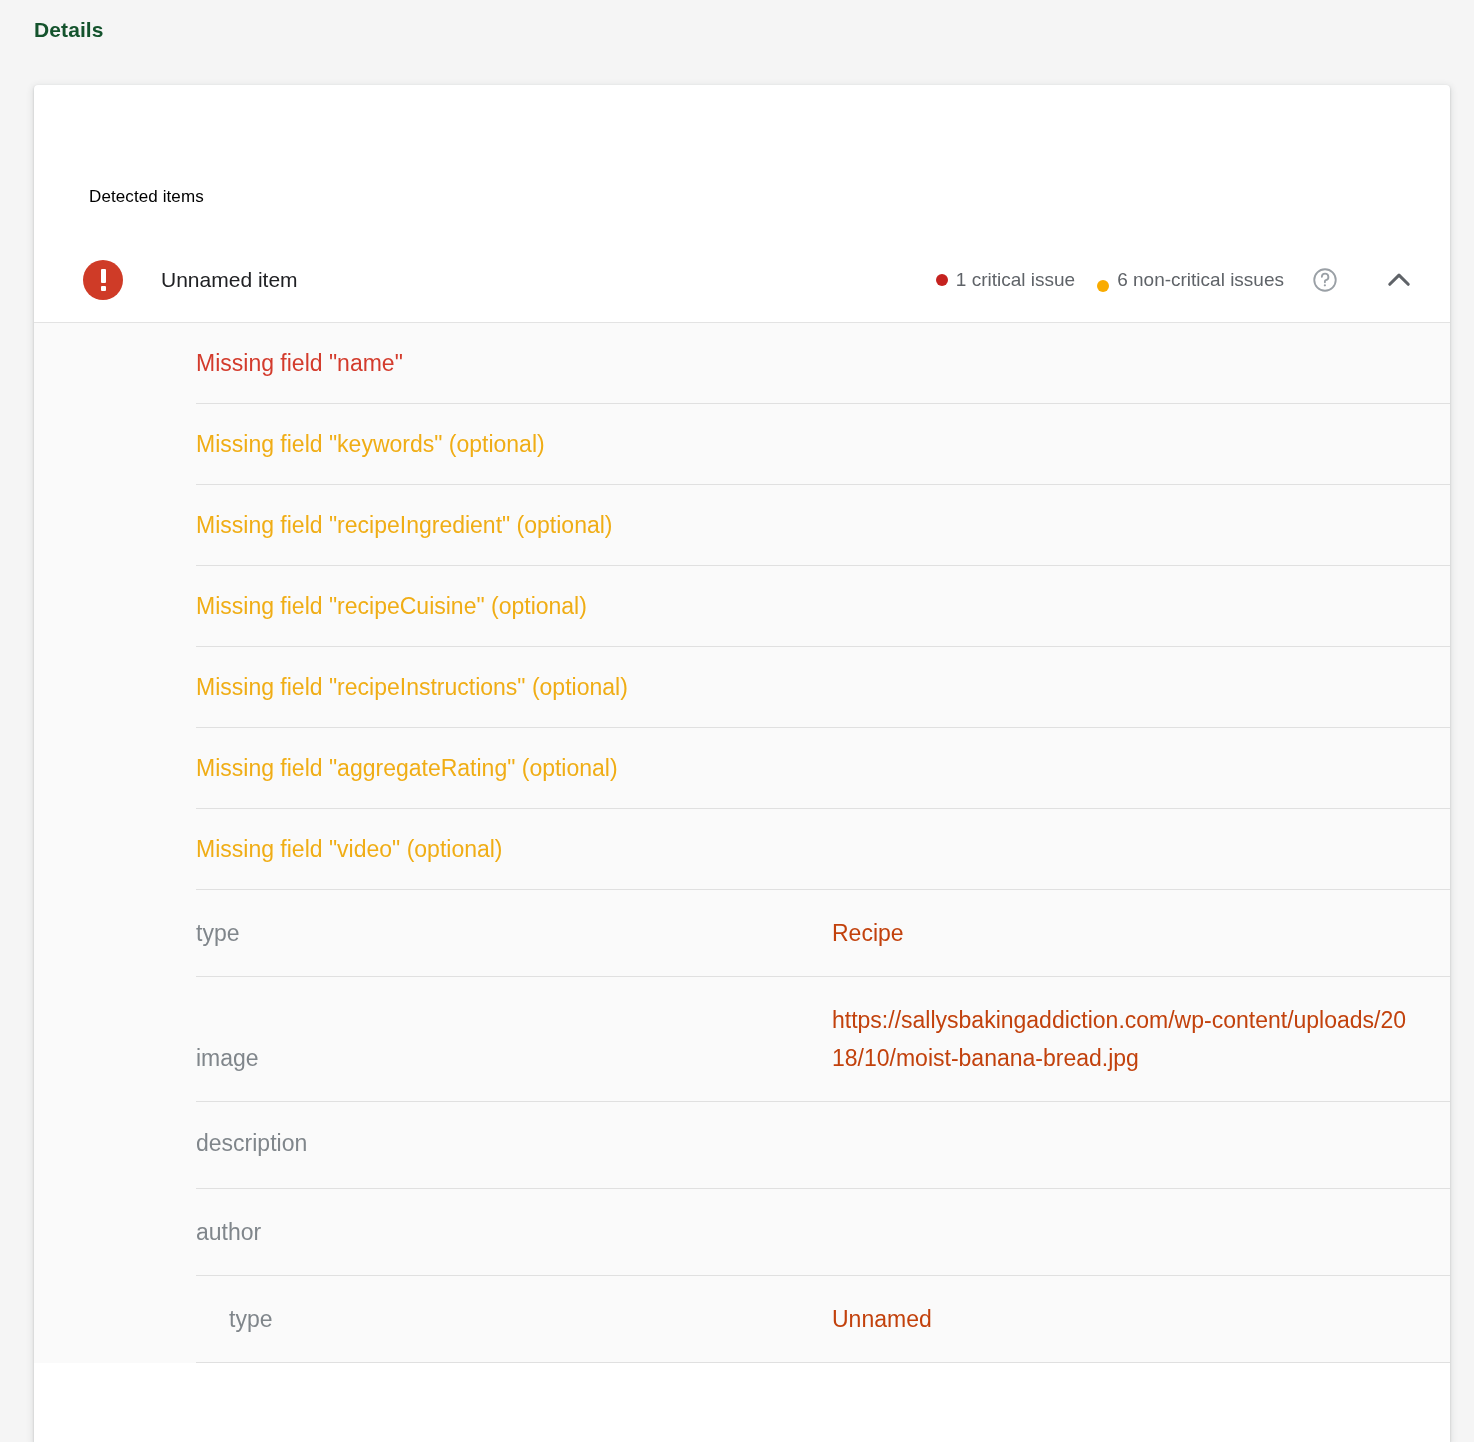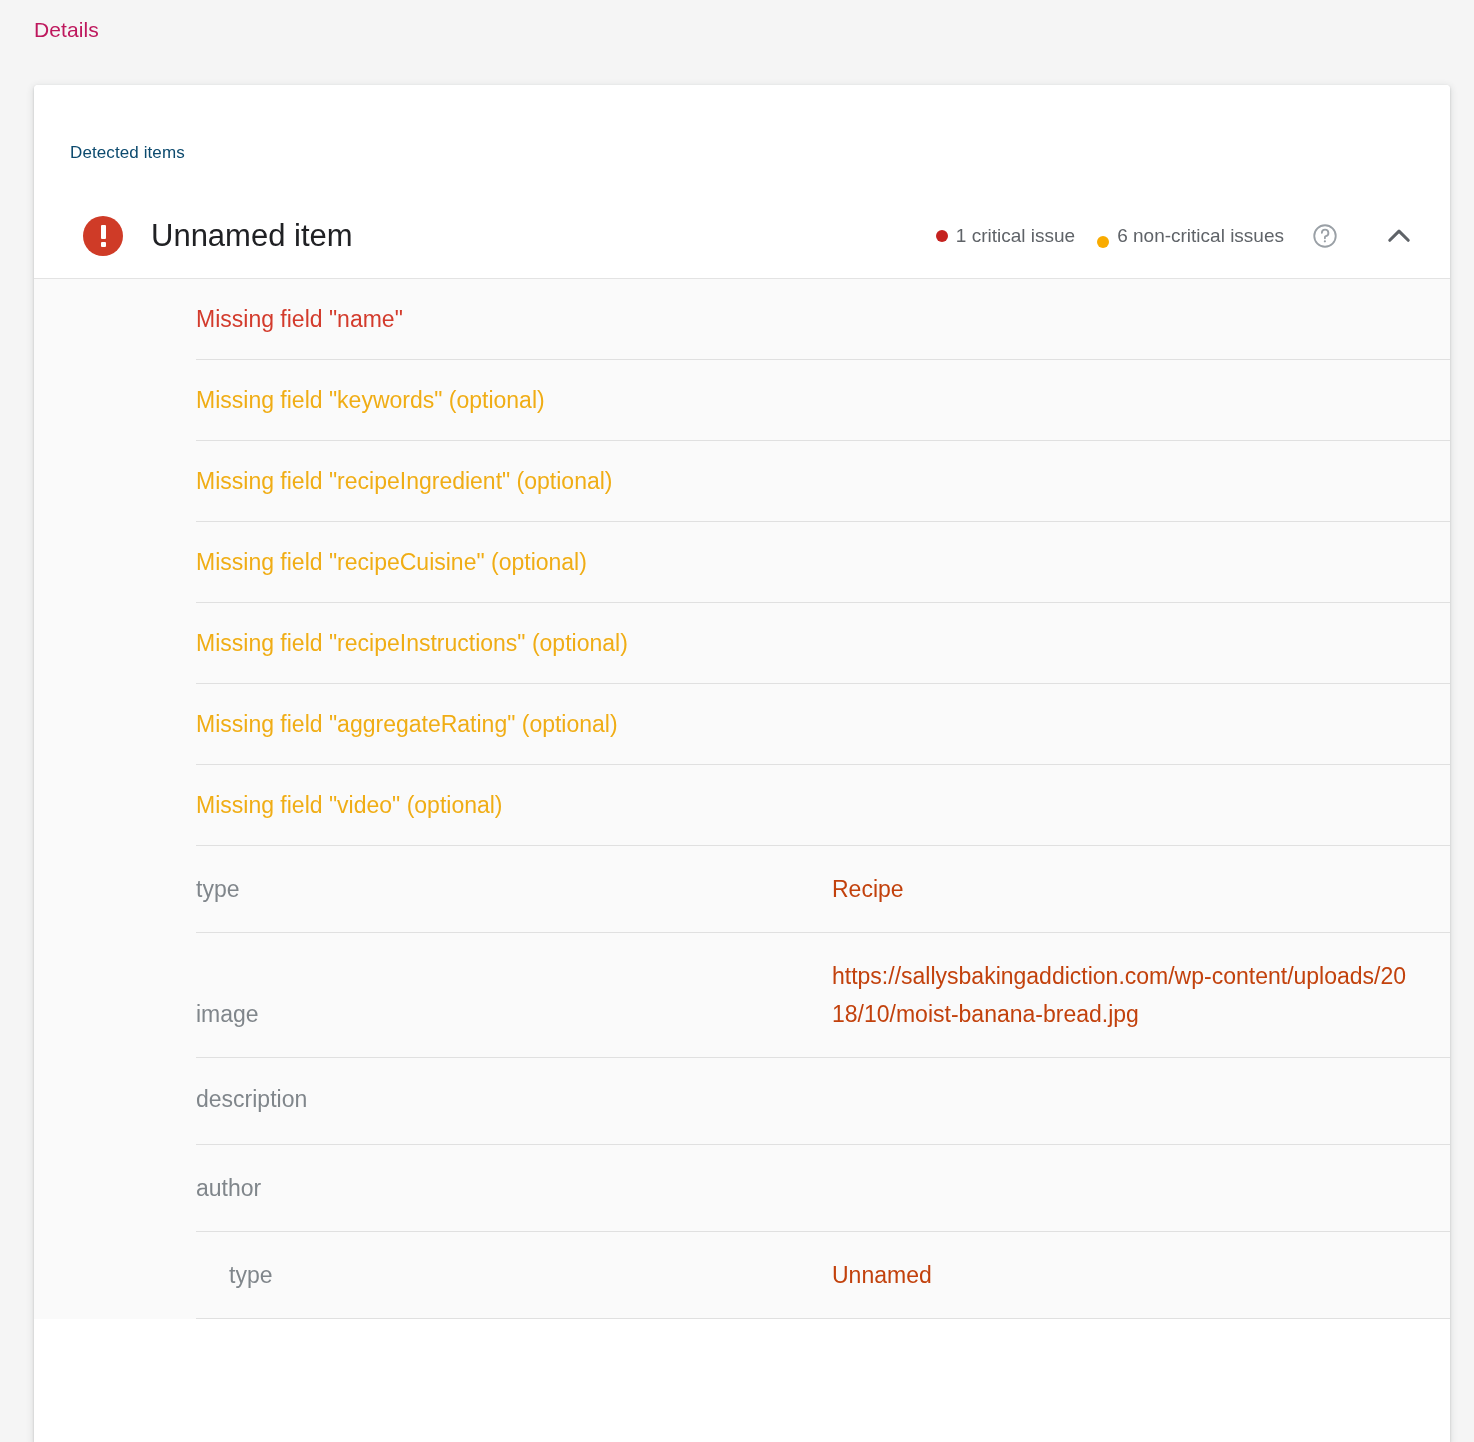--- a/index.html
+++ b/index.html
@@ -15,22 +15,23 @@
     -webkit-font-smoothing: antialiased;
     overflow: hidden;
   }
 
   .page-title {
     position: absolute;
     left: 34px;
     top: 16px;
     font-size: 21px;
     line-height: 28px;
-    color: #be185d;
+    color: #14532d;
     letter-spacing: 0.1px;
+    font-weight: bold;
   }
 
   .card {
     position: absolute;
     left: 34px;
     top: 85px;
     width: 1416px;
     min-height: 1357px;
     background: #ffffff;
     border-radius: 4px 4px 0 0;
@@ -39,23 +40,24 @@
   }
 
   
   .card-header {
     background: #ffffff;
     padding: 0;
   }
   .detected-label {
     font-size: 17px;
     line-height: 24px;
-    color: #0c4a6e;
-    padding: 56px 0 0 36px;
+    color: #000000;
+    padding: 56px 0 0 55px;
     letter-spacing: .1px;
+    margin-top: 44px;
   }
 
   .item-row {
     display: flex;
     align-items: center;
     height: 86px;
     padding: 0 34px 0 49px;
     box-sizing: border-box;
     background: #ffffff;
     border-bottom: 1px solid #e3e3e3;
@@ -87,24 +89,24 @@
     left: 50%;
     top: 26px;
     width: 5px;
     height: 5px;
     margin-left: -2.5px;
     background: #ffffff;
     border-radius: 1px;
   }
 
   .item-name {
-    font-size: 31px;
+    font-size: 21px;
     line-height: 32px;
     color: #202124;
-    margin-left: 28px;
+    margin-left: 38px;
     letter-spacing: 0;
   }
 
   .header-spacer { flex: 1 1 auto; }
 
   .issue-chip {
     display: flex;
     align-items: center;
     font-size: 19px;
     line-height: 24px;

